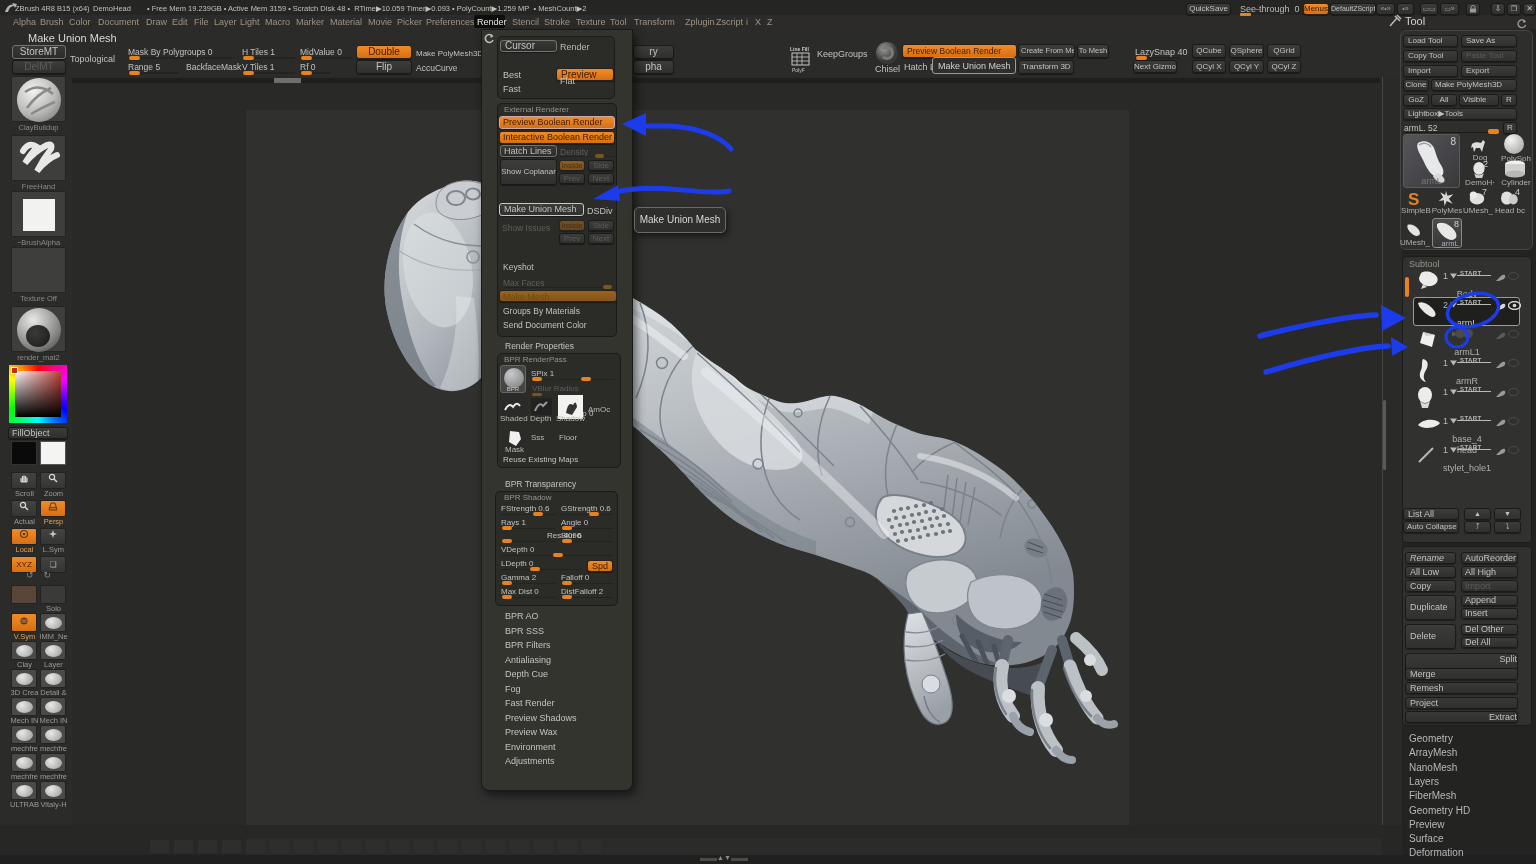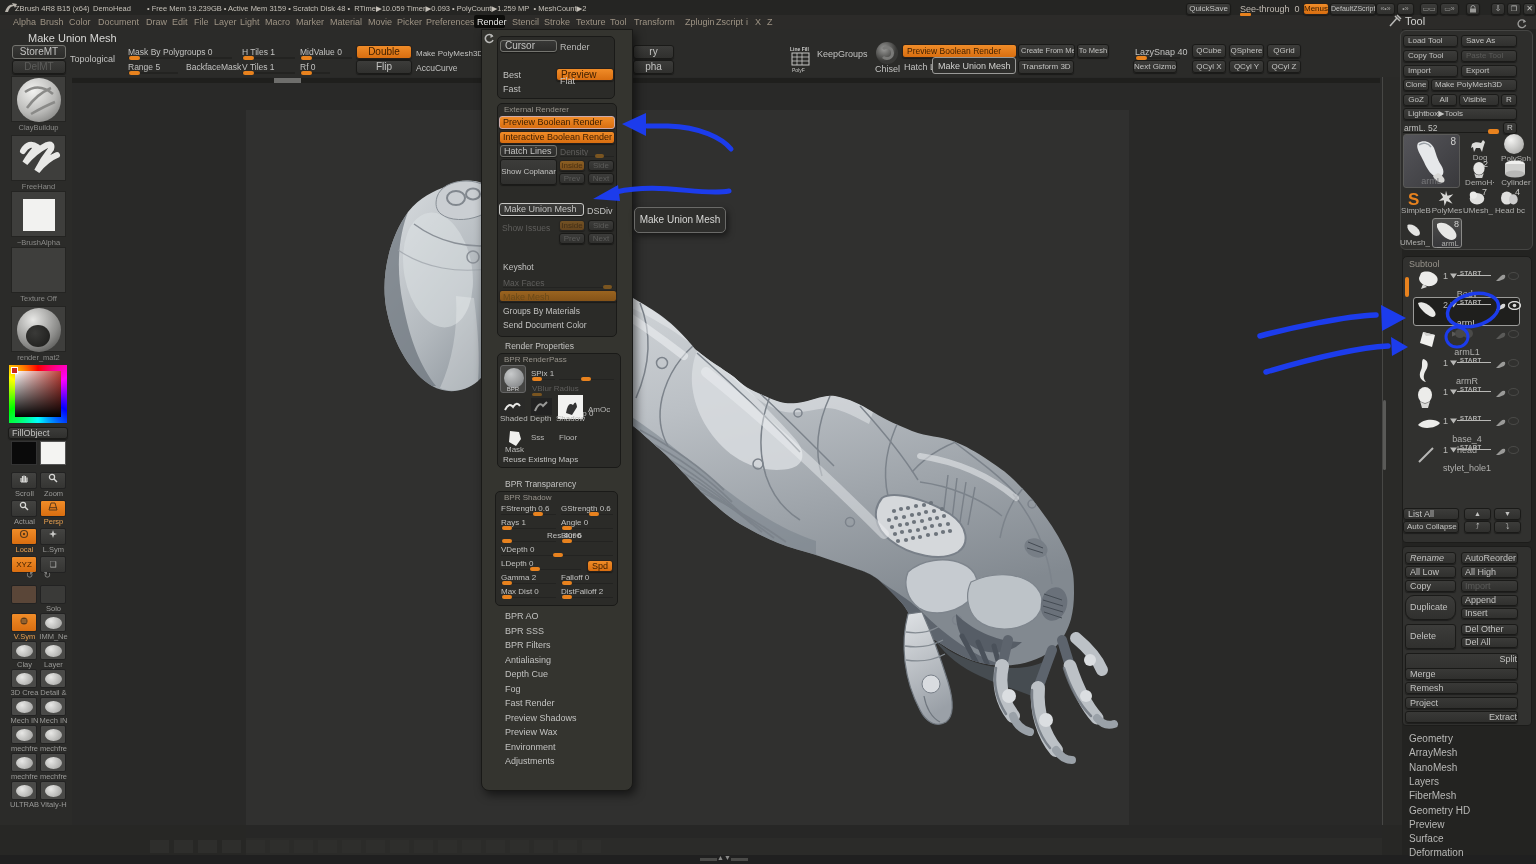--- a/index.html
+++ b/index.html
@@ -837,21 +837,21 @@
 <div class="btn" style="left:1403px;top:521px;width:56px;height:12px;line-height:10px;font-size:8px;text-align:left;padding-left:3px;">Auto Collapse</div>
 <div class="btn" style="left:1464px;top:521px;width:27px;height:12px;line-height:10px;font-size:8px;">⤴</div>
 <div class="btn" style="left:1494px;top:521px;width:27px;height:12px;line-height:10px;font-size:8px;">⤵</div>
 <div class="ab" style="left:1402px;top:546px;width:130px;height:180px;background:#31312f;border:1px solid #1c1c1a;border-radius:4px;"></div>
 <div class="btn" style="left:1405px;top:552px;width:51px;height:12px;line-height:10px;font-size:9px;text-align:left;padding-left:4px;font-style:italic;">Rename</div>
 <div class="btn" style="left:1461px;top:552px;width:57px;height:12px;line-height:10px;font-size:9px;text-align:left;padding-left:3px;">AutoReorder</div>
 <div class="btn" style="left:1405px;top:566px;width:51px;height:12px;line-height:10px;font-size:9px;text-align:left;padding-left:4px;">All Low</div>
 <div class="btn" style="left:1461px;top:566px;width:57px;height:12px;line-height:10px;font-size:9px;text-align:left;padding-left:3px;">All High</div>
 <div class="btn" style="left:1405px;top:580px;width:51px;height:12px;line-height:10px;font-size:9px;text-align:left;padding-left:4px;">Copy</div>
 <div class="btn" style="left:1461px;top:580px;width:57px;height:12px;line-height:10px;font-size:9px;text-align:left;padding-left:3px;"><span class="dim">Import</span></div>
-<div class="btn" style="left:1405px;top:595px;width:51px;height:25px;line-height:23px;font-size:9px;line-height:23px;text-align:left;padding-left:4px;border-radius:9px;">Duplicate</div>
+<div class="btn" style="left:1405px;top:595px;width:51px;height:25px;line-height:23px;font-size:9px;line-height:23px;text-align:left;padding-left:4px;">Duplicate</div>
 <div class="btn" style="left:1461px;top:595px;width:57px;height:11px;line-height:9px;font-size:9px;text-align:left;padding-left:3px;">Append</div>
 <div class="btn" style="left:1461px;top:608px;width:57px;height:11px;line-height:9px;font-size:9px;text-align:left;padding-left:3px;">Insert</div>
 <div class="btn" style="left:1405px;top:624px;width:51px;height:25px;line-height:23px;font-size:9px;line-height:23px;text-align:left;padding-left:4px;">Delete</div>
 <div class="btn" style="left:1461px;top:624px;width:57px;height:11px;line-height:9px;font-size:9px;text-align:left;padding-left:3px;">Del Other</div>
 <div class="btn" style="left:1461px;top:637px;width:57px;height:11px;line-height:9px;font-size:9px;text-align:left;padding-left:3px;">Del All</div>
 <div class="btn" style="left:1405px;top:653.0px;width:113px;height:22px;line-height:10px;font-size:9px;text-align:right;padding-left:4px;background:linear-gradient(#393937,#2f2f2d);">Split</div>
 <div class="btn" style="left:1405px;top:667.5px;width:113px;height:12px;line-height:10px;font-size:9px;text-align:left;padding-left:4px;background:linear-gradient(#393937,#2f2f2d);">Merge</div>
 <div class="btn" style="left:1405px;top:682.0px;width:113px;height:12px;line-height:10px;font-size:9px;text-align:left;padding-left:4px;background:linear-gradient(#393937,#2f2f2d);">Remesh</div>
 <div class="btn" style="left:1405px;top:696.5px;width:113px;height:12px;line-height:10px;font-size:9px;text-align:left;padding-left:4px;background:linear-gradient(#393937,#2f2f2d);">Project</div>
 <div class="btn" style="left:1405px;top:711.0px;width:113px;height:12px;line-height:10px;font-size:9px;text-align:right;padding-left:4px;background:linear-gradient(#393937,#2f2f2d);">Extract</div>

